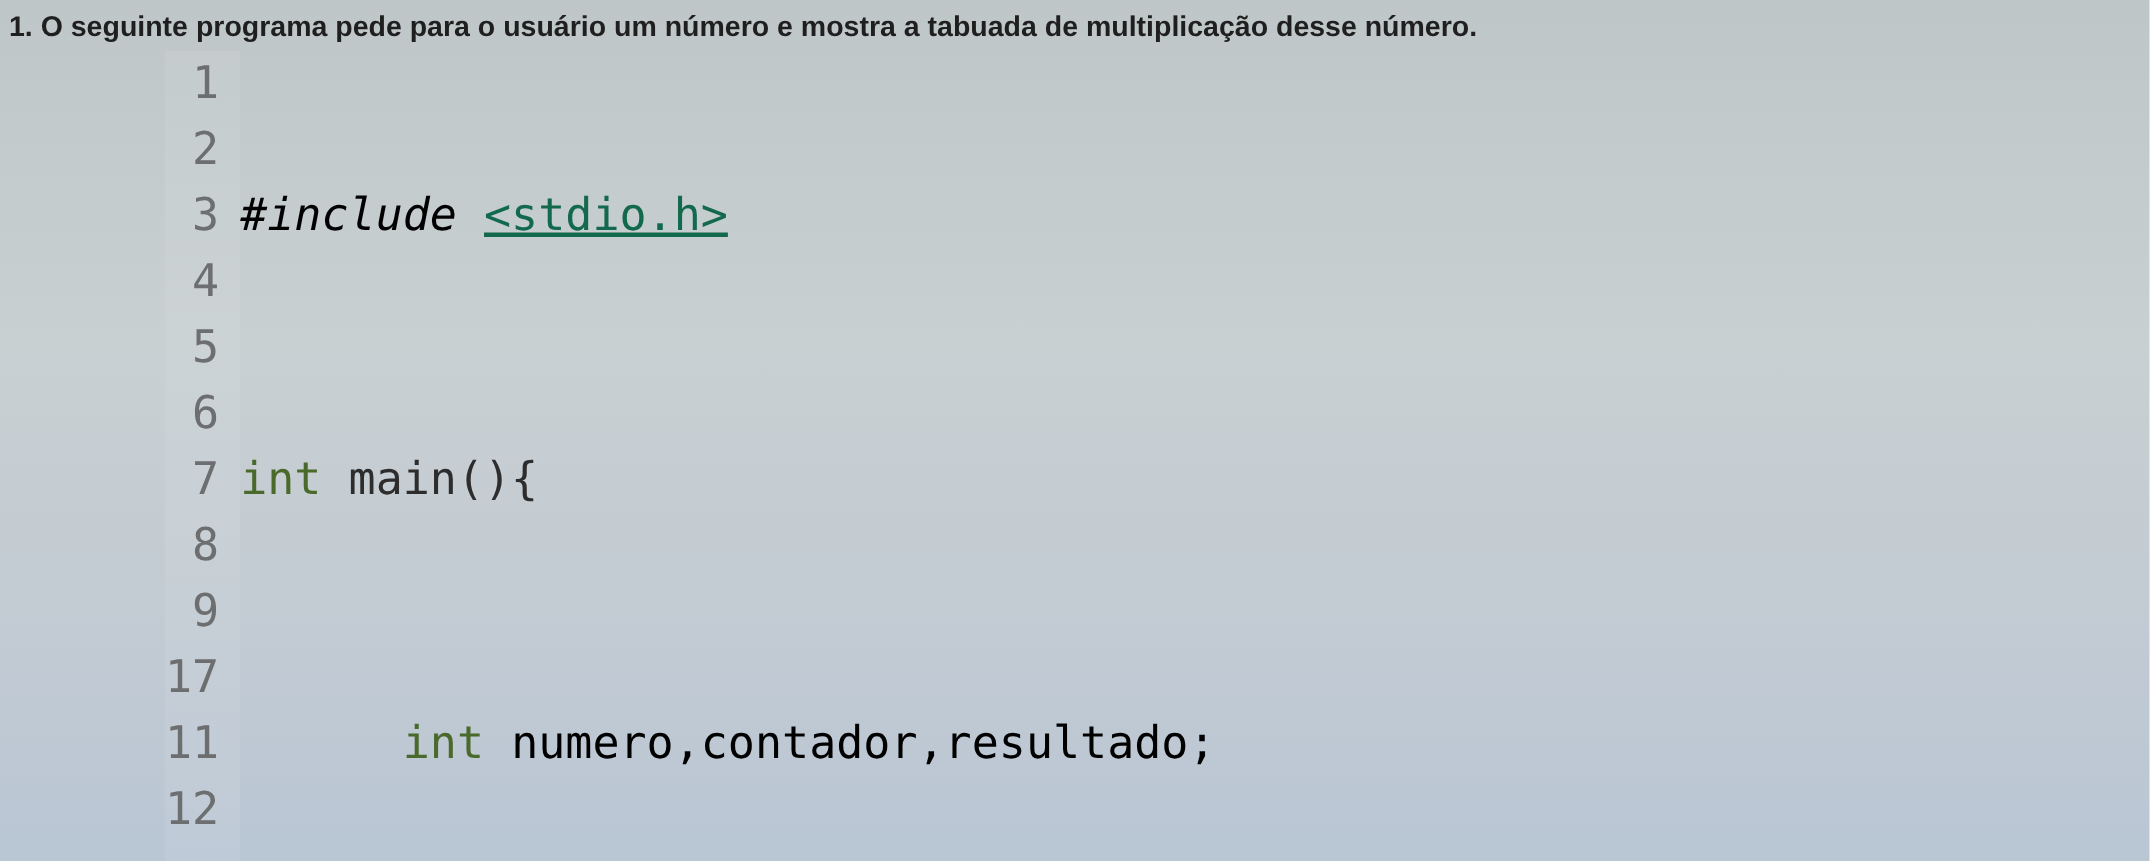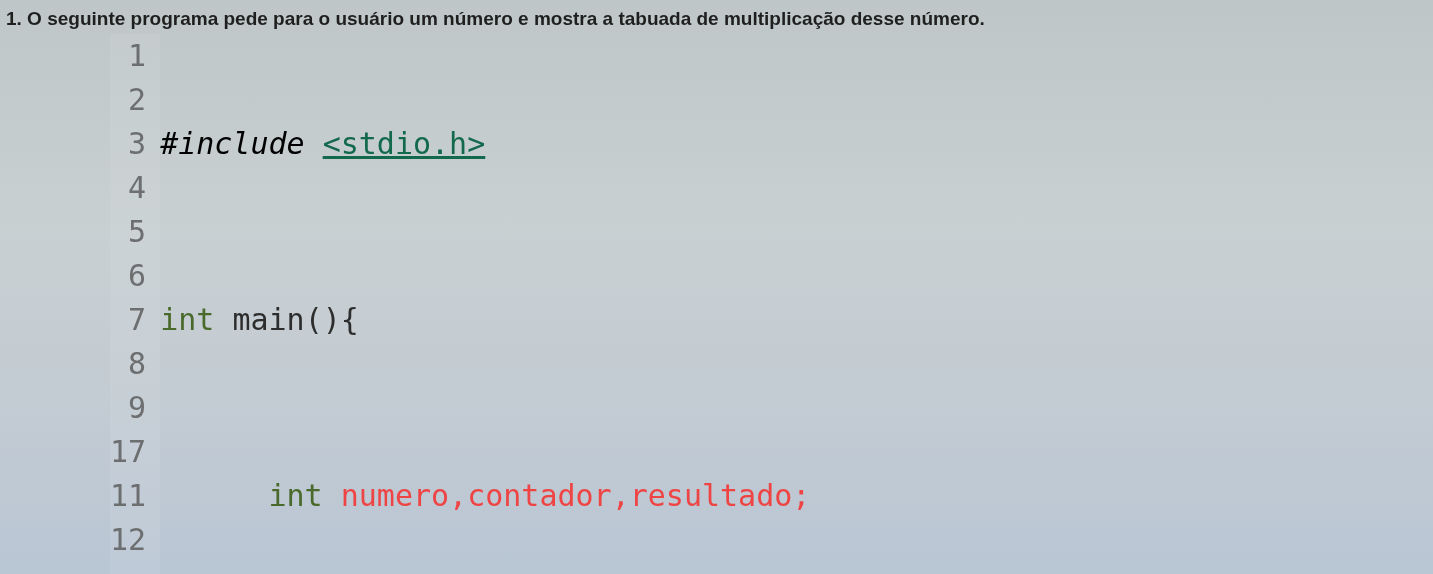--- a/index.html
+++ b/index.html
@@ -33,21 +33,21 @@
   }
   .gutter div { height:44px; }
   .code {
     font-size:30px;
     line-height:44px;
     white-space:pre;
   }
   .code .line { height:44px; }
   .tok-preproc  { color:#000000;font-style:italic; }
   .tok-type     { color:#4a6a2b;margin-top:28px; }
-  .tok-ident    { color:#ef4444;margin-top:22px; }
+  .tok-ident    { color:#000000;margin-top:22px; }
   .tok-func     { color:#2d2d2d; }
   .tok-punct    { color:#2d2d2d; }
   .tok-include  { color:#13694c;text-decoration:underline; }
 </style>
 </head>
 <body>
 
 <div class="question">1. O seguinte programa pede para o usuário um número e mostra a tabuada de multiplicação desse número.</div>
 
 <div class="code-area">

